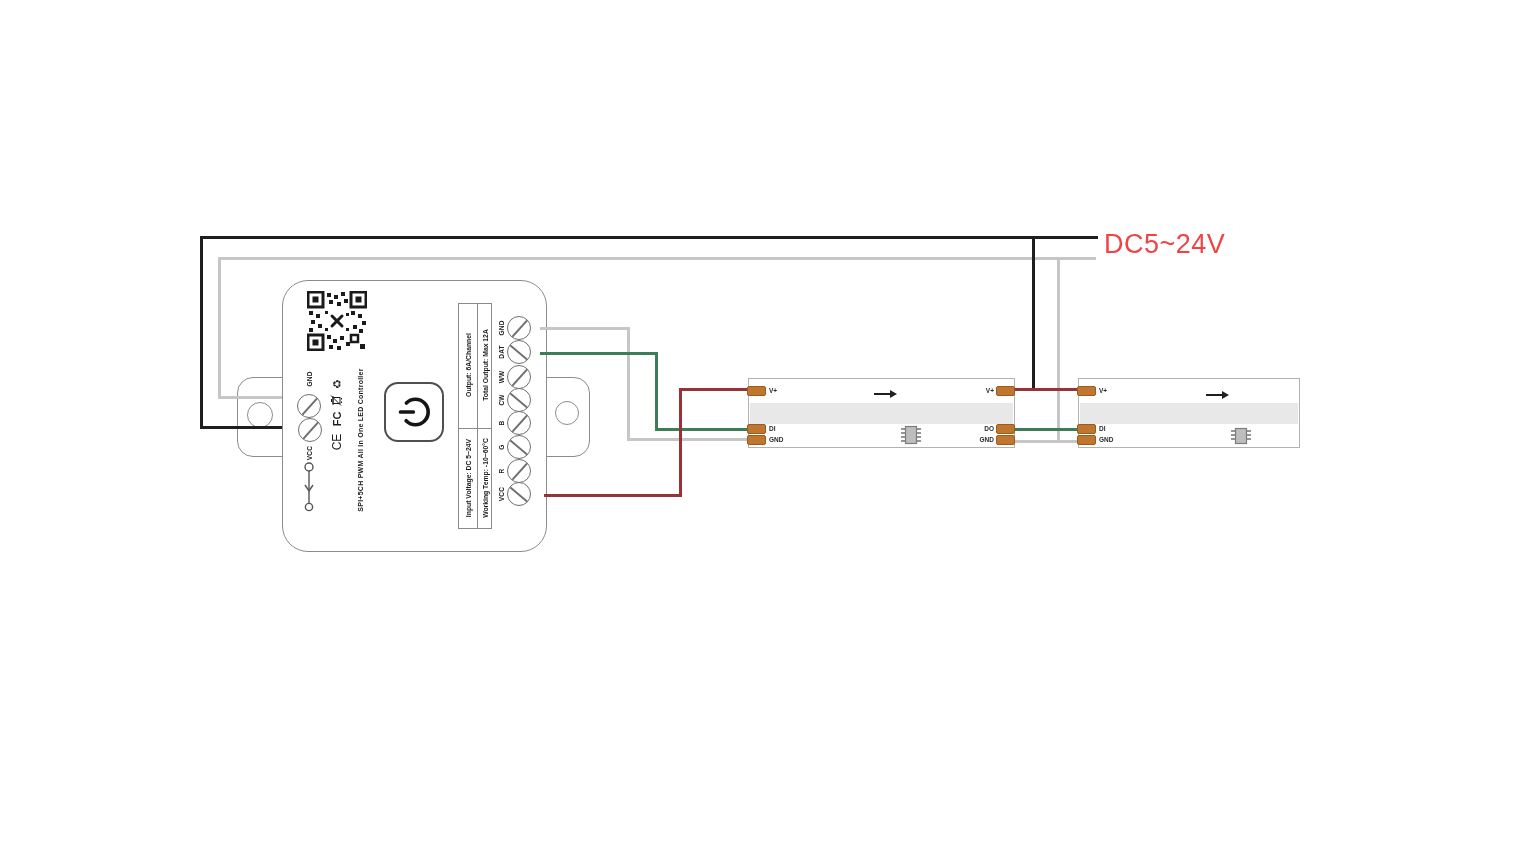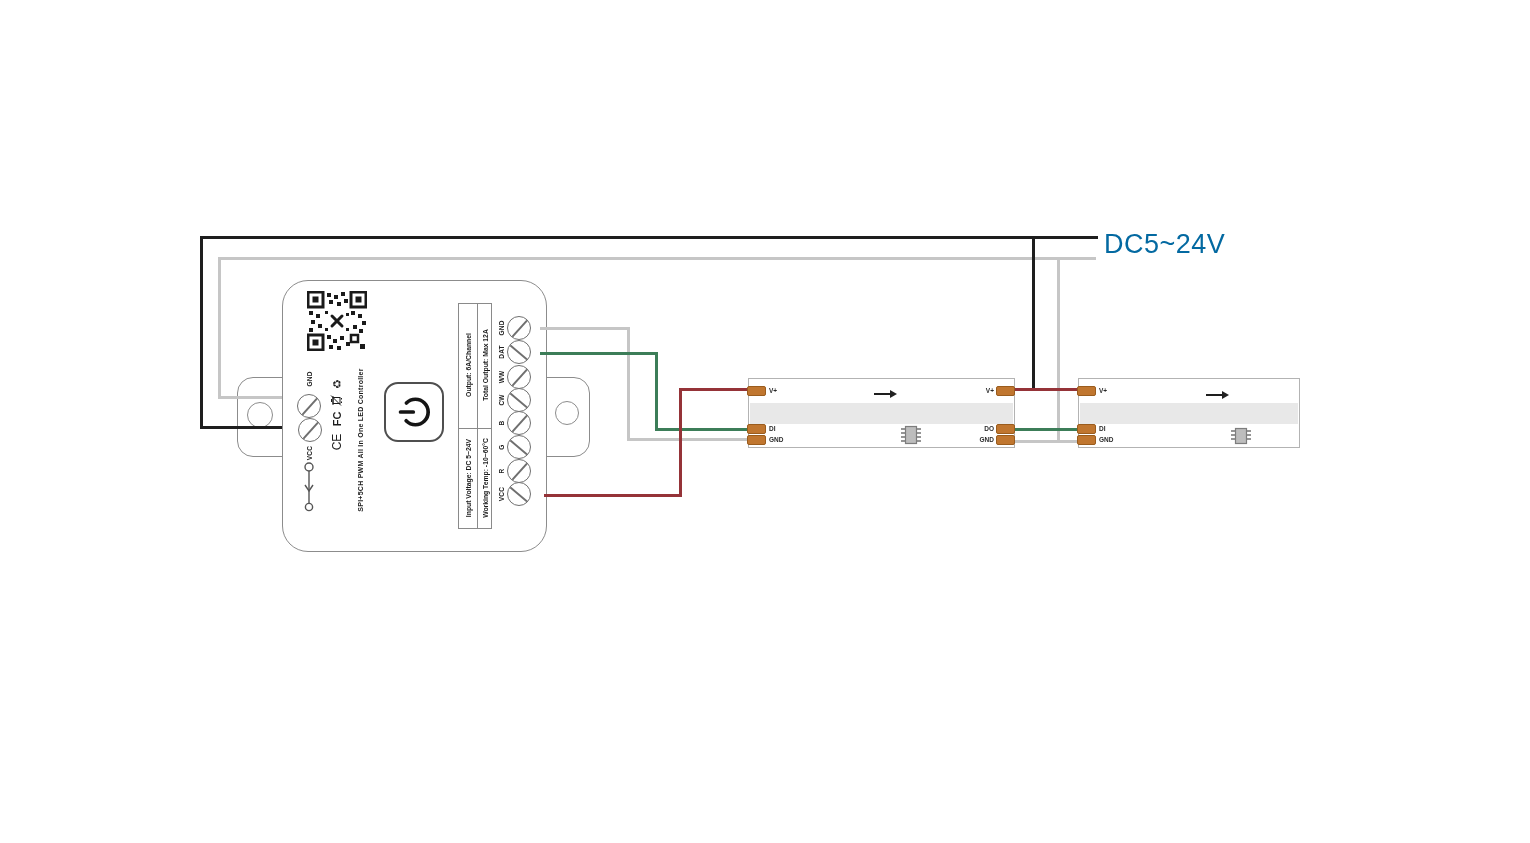--- a/index.html
+++ b/index.html
@@ -23,21 +23,21 @@
   .spec{font-size:6.8px;font-weight:600;color:#1c1c1c;}
   .title-v{font-size:7px;font-weight:600;letter-spacing:.25px;color:#1c1c1c;}
   .padlbl{position:absolute;font-size:6.5px;font-weight:bold;color:#2a2a2a;line-height:1;}
   .pad{position:absolute;width:19px;height:10px;background:#c0762f;border:1px solid #9a5c1d;border-radius:2px;box-sizing:border-box;}
   .strip{position:absolute;background:#fff;border:1.5px solid #b3b3b3;box-sizing:border-box;}
   .band{position:absolute;background:#e8e8e8;}
   .tri{position:absolute;width:0;height:0;border-style:solid;}
   .table-box{position:absolute;background:#fff;border:1.2px solid #8a8a8a;box-sizing:border-box;}
   .divider{position:absolute;background:#8a8a8a;}
   .pwr-btn{position:absolute;width:60px;height:60px;border:2px solid #4f4f4f;border-radius:14px;background:#fff;box-sizing:border-box;display:flex;align-items:center;justify-content:center;}
-  .dc-label{position:absolute;font-size:27px;color:#0369a1;letter-spacing:.5px;font-weight:400;}
+  .dc-label{position:absolute;font-size:27px;color:#ef4444;letter-spacing:.5px;font-weight:400;}
   .cert{color:#1c1c1c;}
 </style>
 </head>
 <body>
 
 <div id="canvas">
 
   <div class="ear" style="left:237px;top:377px;width:46px;height:80px;border-radius:16px 0 0 16px;"></div>
   <div class="hole" style="left:247px;top:402px;width:26px;height:26px;"></div>
   <div class="ear" style="left:544px;top:377px;width:46px;height:80px;border-radius:0 16px 16px 0;"></div>

